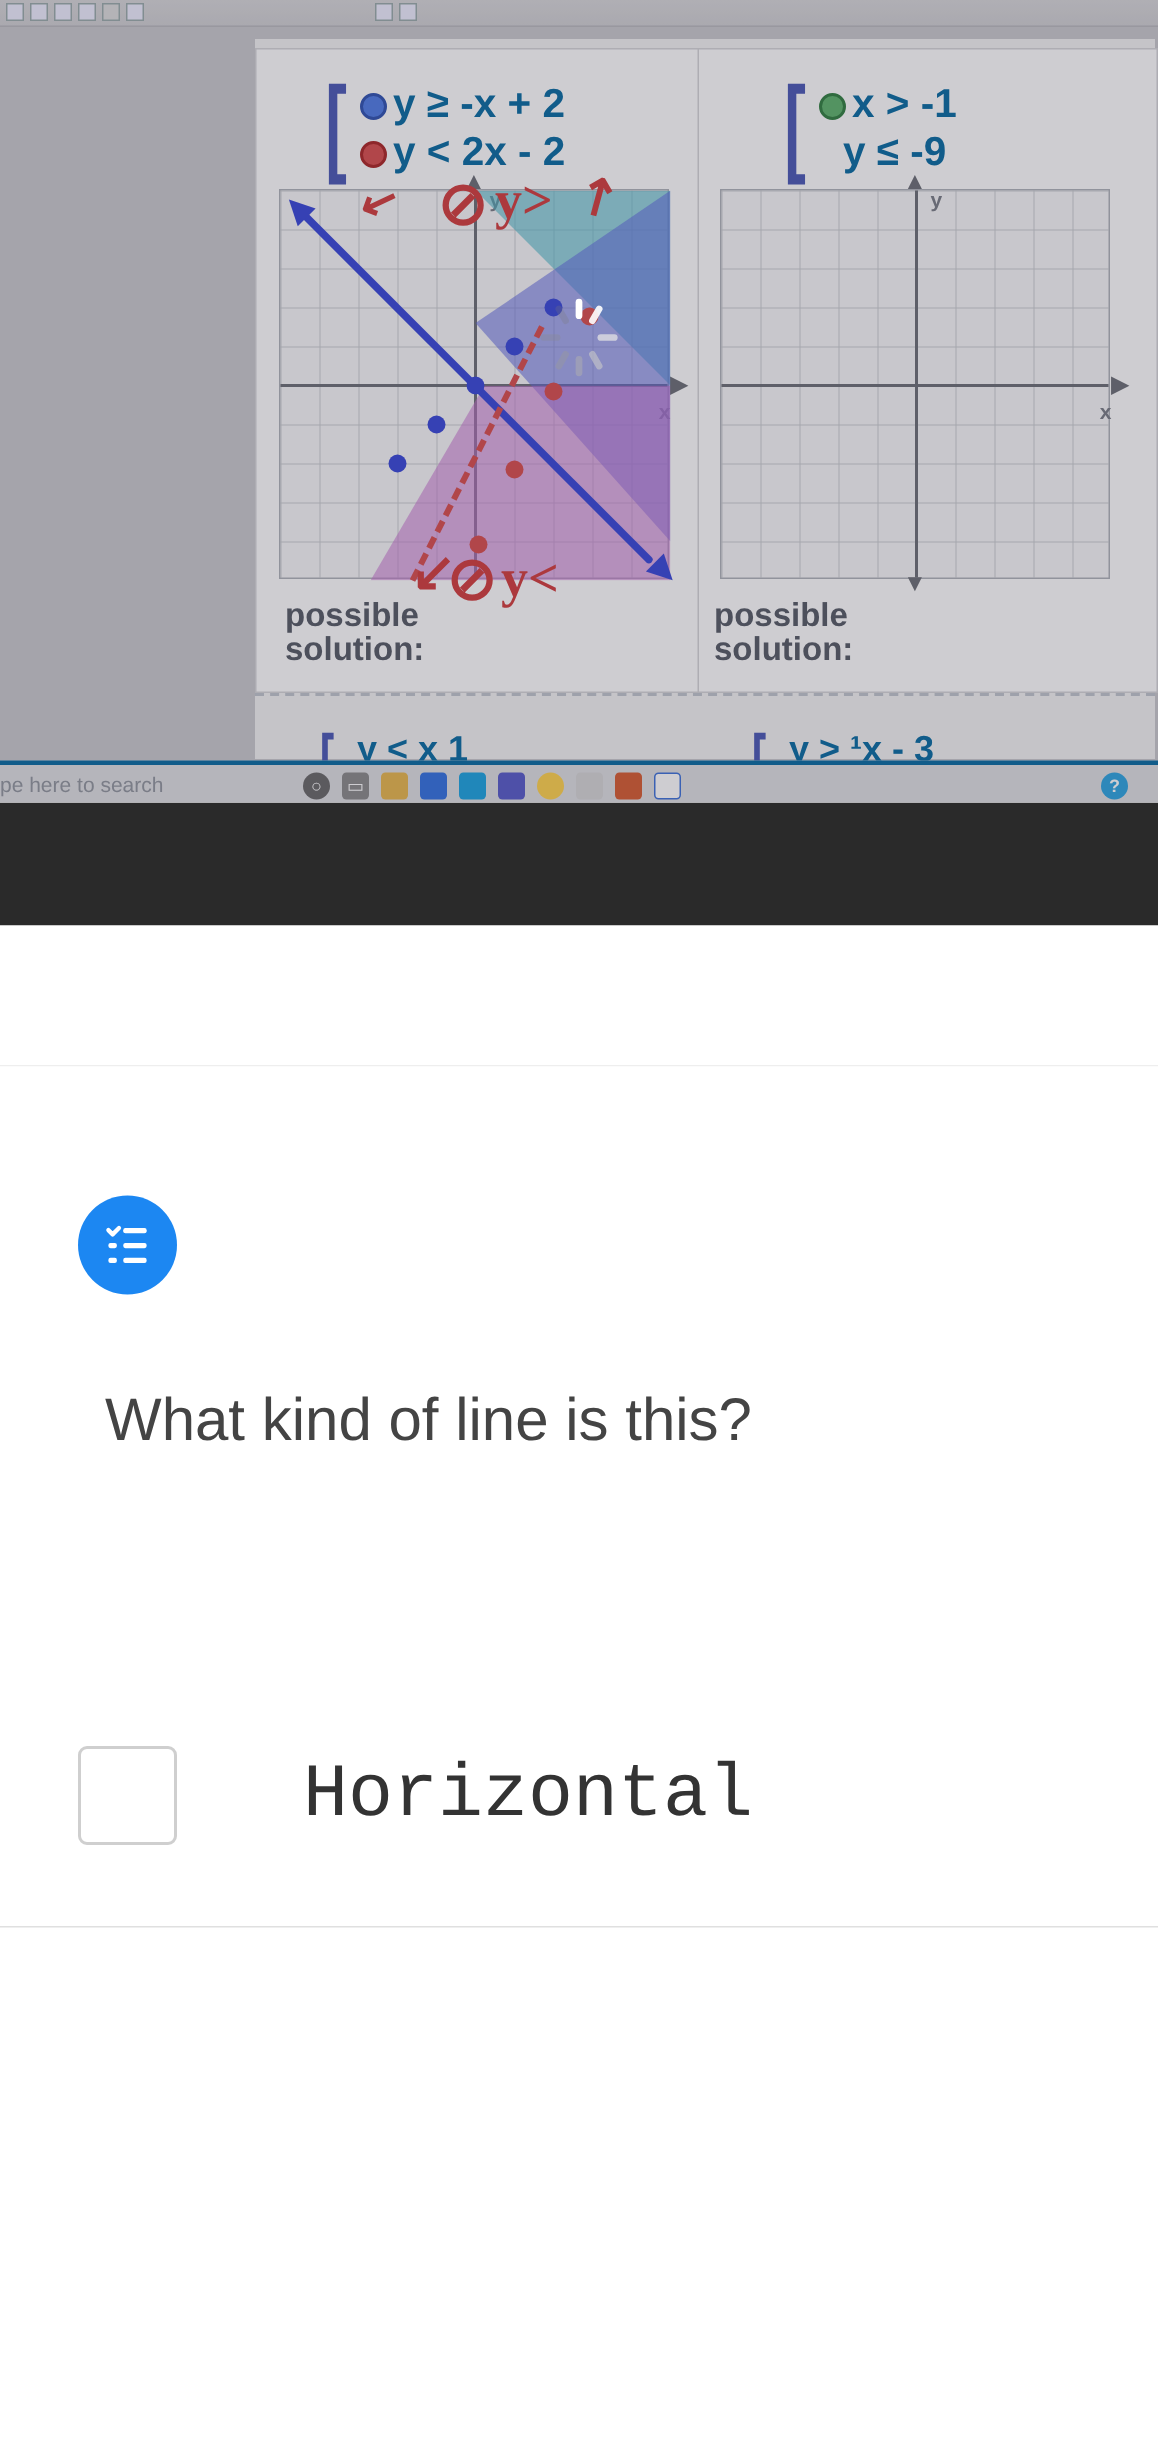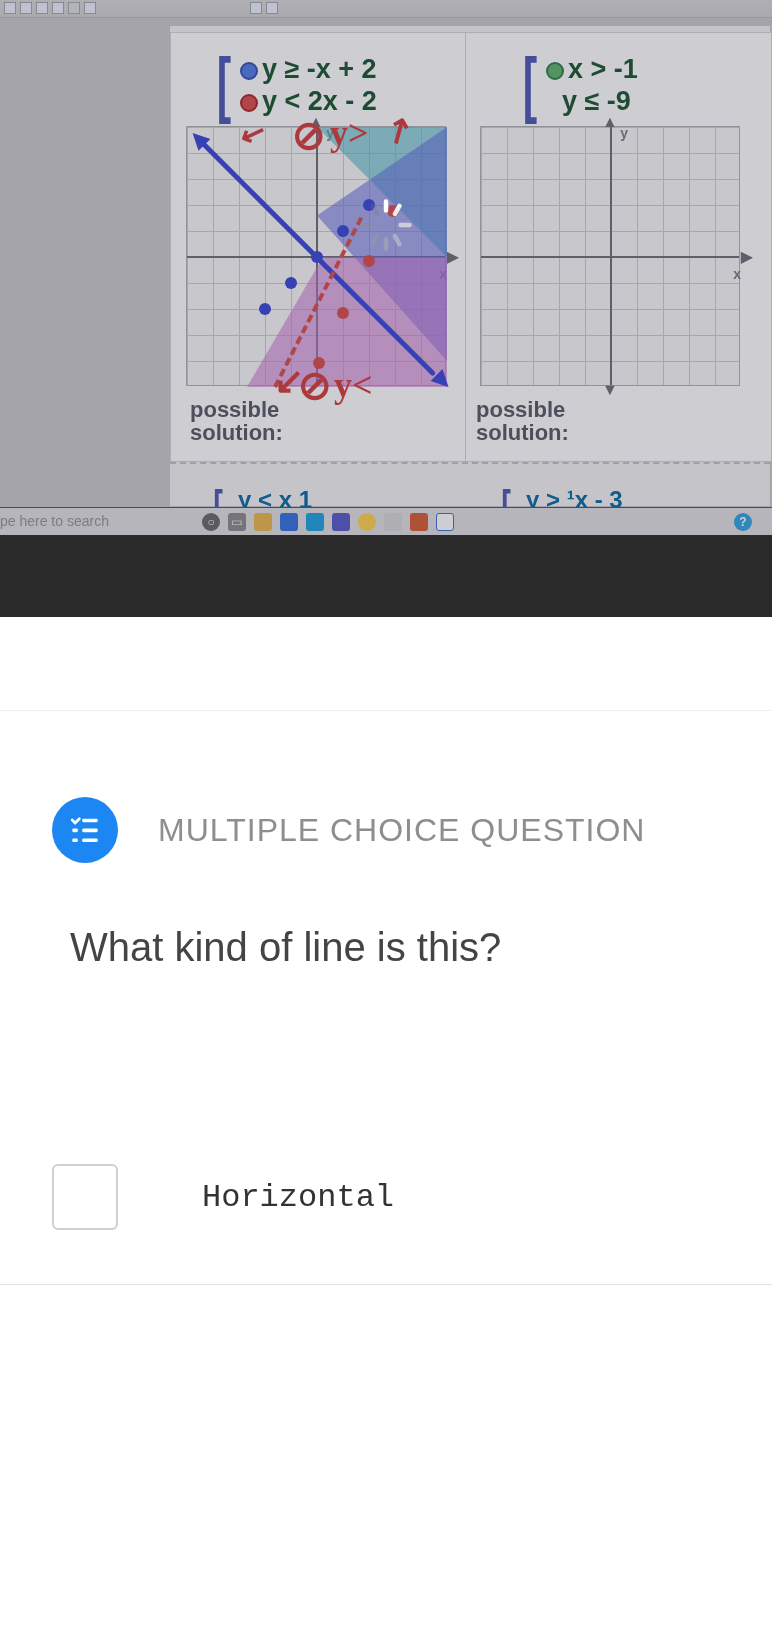--- a/index.html
+++ b/index.html
@@ -35,21 +35,21 @@
   }
   .sheet-left, .sheet-right {
     position: absolute; top: 6px; height: 430px; background: #fff;
     border: 1px solid #d4d4d7;
   }
   .sheet-left  { left: 0;   width: 296px; }
   .sheet-right { left: 296px; width: 306px; border-left: none; }
   .dashed-sep { position:absolute; left:0; top:436px; width:600px; height:0; border-top:2px dashed #bfc5cc; }
 
   
-  .sys-row { position:absolute; font-size:27px; font-weight:700; color:#14532d; white-space:nowrap; }
+  .sys-row { position:absolute; font-size:27px; font-weight:700; color:#0369a1; white-space:nowrap; }
   .sys-row .bullet { display:inline-block; width:18px; height:18px; border-radius:50%; margin-right:4px; vertical-align:-2px; }
   .b-blue  { background:#4d7ae6; border:2px solid #2b4fb0; }
   .b-red   { background:#d94b4b; border:2px solid #a22; }
   .b-green { background:#5bb26a; border:2px solid #2d7d3d; }
 
   .bracket {
     position:absolute; color:#4756b5; font-size:72px; font-weight:700; line-height:1;
     transform: scaleX(0.6);
   }
 
@@ -97,21 +97,21 @@
   
   .hand { position:absolute; color:#d23a3a; font-family:"Comic Sans MS","Segoe Script",cursive; font-weight:700; }
 
   
   .peek-row { position:absolute; font-size:24px; font-weight:700; color:#0369a1; white-space:nowrap; }
   .peek-bracket { position:absolute; color:#4756b5; font-size:48px; font-weight:700; transform:scaleX(0.6); }
 
   
   .taskbar {
     position:absolute; left:0; bottom:0; width:772px; height:28px;
-    background:#dedfe2; border-top:1px solid #0369a1; z-index:2;
+    background:#dedfe2; border-top:3px solid #0369a1; z-index:2;
   }
   .taskbar .search { position:absolute; left:0; top:5px; font-size:14px; color:#8f949d; }
   .taskbar .tb-icon {
     position:absolute; top:5px; width:18px; height:18px; border-radius:3px;
     display:flex; align-items:center; justify-content:center; font-size:12px; color:#fff;
   }
 
   
   .spinner {
     position:absolute; left:50%; top:42%; transform:translate(-50%,-50%);
@@ -153,21 +153,21 @@
     border-top:1px solid #e0e0e0;
   }
   .answer:first-child { border-top:none; }
   .answers-sep { height:1px; background:#e0e0e0; margin:0; }
   .chk {
     width:66px; height:66px; border:2px solid #cfcfcf; border-radius:6px;
     background:#fff; flex-shrink:0;
   }
   .answer-label {
     font-family: "Courier New", Courier, monospace;
-    font-size:32px; color:#333;
+    font-size:50px; color:#333;
   }
 </style>
 </head>
 <body>
 
 <div class="video-region">
 
   <div class="app-toolstrip">
     <span class="mini" style="left:4px"></span>
     <span class="mini" style="left:20px"></span>
@@ -307,21 +307,20 @@
         <g fill="#fff">
           <path d="M3 5l2 2 3-3" stroke="#fff" stroke-width="2" fill="none" stroke-linecap="round" stroke-linejoin="round"></path>
           <rect x="10" y="4" width="11" height="2.5" rx="1"></rect>
           <rect x="3" y="11" width="4" height="2.5" rx="1"></rect>
           <rect x="10" y="11" width="11" height="2.5" rx="1"></rect>
           <rect x="3" y="18" width="4" height="2.5" rx="1"></rect>
           <rect x="10" y="18" width="11" height="2.5" rx="1"></rect>
         </g>
       </svg>
     </div>
-    <div class="mc-label">MULTIPLE CHOICE QUESTION</div>
   </div>
 
   <div class="question-text">What kind of line is this?</div>
 
   <div class="answers">
     <div class="answer">
       <div class="chk"></div>
       <div class="answer-label">Horizontal</div>
     </div>
     <div class="answers-sep"></div>

